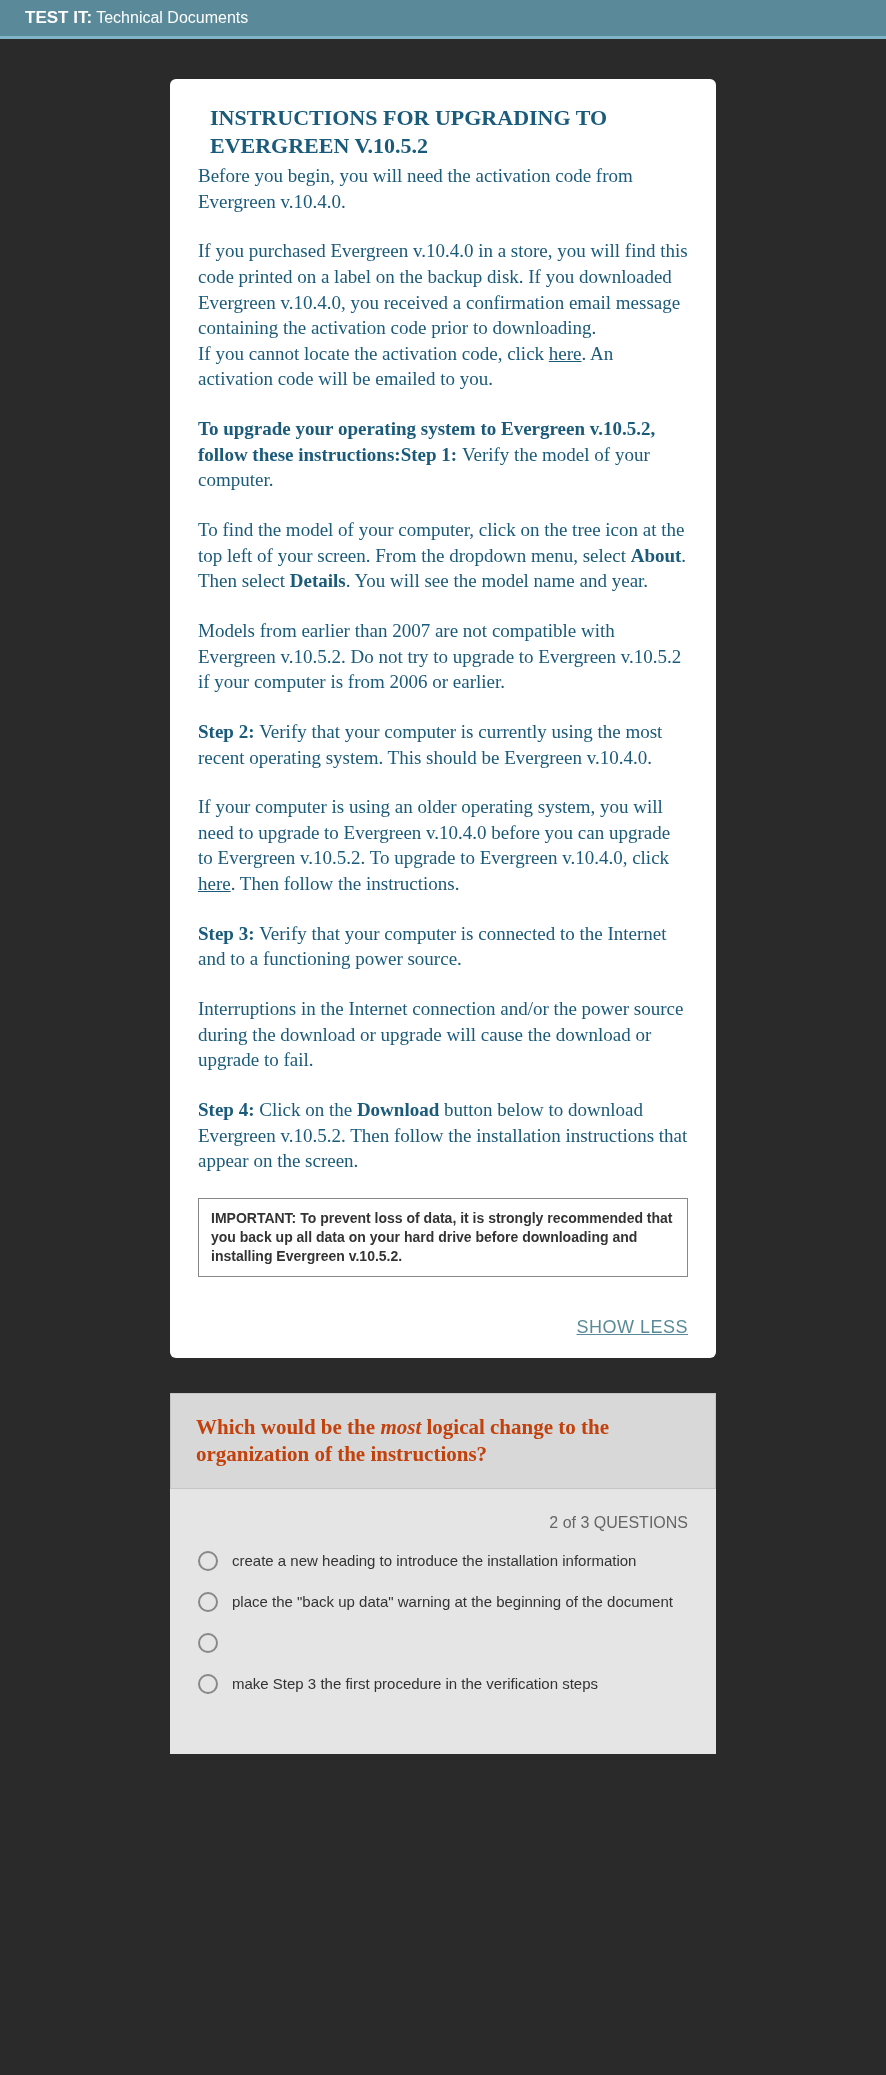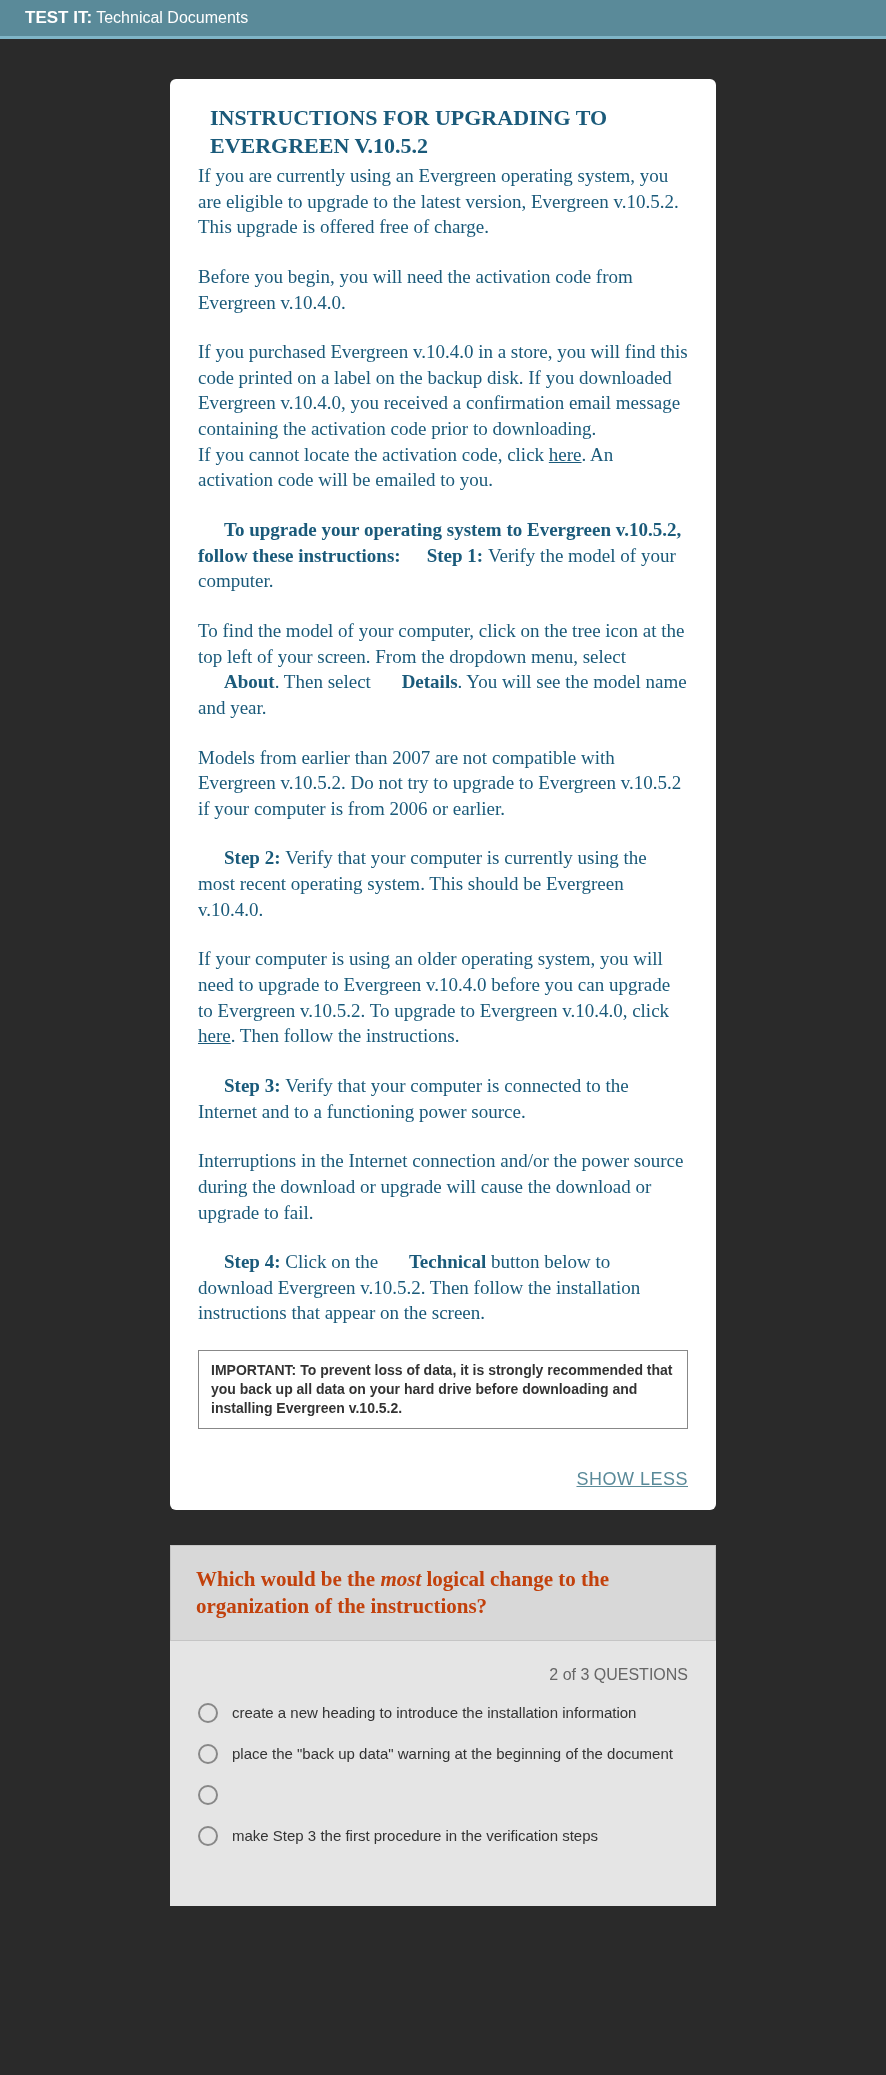--- a/index.html
+++ b/index.html
@@ -56,21 +56,20 @@
     line-height: 1.35;
   }
   .body-text p {
     margin: 0 0 24px 0;
   }
   .body-text p.tight {
     margin-bottom: 0;
   }
   .body-text strong, .body-text b {
     font-weight: bold;
-    margin-left: 26px;
   }
   .body-link {
     color: #1a5a7a;
     text-decoration: underline;
     cursor: pointer;
   }
   .important-box {
     border: 1px solid #888;
     padding: 10px 12px;
     font-family: Arial, sans-serif;
@@ -150,21 +149,20 @@
     </span>
   </div>
 
   <div class="content-col">
     <div class="dark-gap"></div>
 
     <div class="passage-card">
       <h1>INSTRUCTIONS FOR UPGRADING TO EVERGREEN V.10.5.2</h1>
 
       <div class="body-text">
-        <p>If you are currently using an Evergreen operating system, you are eligible to upgrade to the latest version, Evergreen v.10.5.2. This upgrade is offered free of charge.</p>
         <p>Before you begin, you will need the activation code from Evergreen v.10.4.0.</p>
         <p class="tight">If you purchased Evergreen v.10.4.0 in a store, you will find this code printed on a label on the backup disk. If you downloaded Evergreen v.10.4.0, you received a confirmation email message containing the activation code prior to downloading.</p>
         <p>
           <span>If you cannot locate the activation code, click </span><a class="body-link">here</a><span>. An activation code will be emailed to you.</span>
         </p>
         <p>
           <b>To upgrade your operating system to Evergreen v.10.5.2, follow these instructions:</b><b>Step 1: </b><span>Verify the model of your computer.</span>
         </p>
         <p>
           <span>To find the model of your computer, click on the tree icon at the top left of your screen. From the dropdown menu, select </span><b>About</b><span>. Then select </span><b>Details</b><span>. You will see the model name and year.</span>
@@ -174,21 +172,21 @@
           <b>Step 2: </b><span>Verify that your computer is currently using the most recent operating system. This should be Evergreen v.10.4.0.</span>
         </p>
         <p>
           <span>If your computer is using an older operating system, you will need to upgrade to Evergreen v.10.4.0 before you can upgrade to Evergreen v.10.5.2. To upgrade to Evergreen v.10.4.0, click </span><a class="body-link">here</a><span>. Then follow the instructions.</span>
         </p>
         <p>
           <b>Step 3: </b><span>Verify that your computer is connected to the Internet and to a functioning power source.</span>
         </p>
         <p>Interruptions in the Internet connection and/or the power source during the download or upgrade will cause the download or upgrade to fail.</p>
         <p>
-          <b>Step 4: </b><span>Click on the </span><b>Technical</b><span> button below to download Evergreen v.10.5.2. Then follow the installation instructions that appear on the screen.</span>
+          <b>Step 4: </b><span>Click on the </span><b>Download</b><span> button below to download Evergreen v.10.5.2. Then follow the installation instructions that appear on the screen.</span>
         </p>
 
         <div class="important-box">IMPORTANT: To prevent loss of data, it is strongly recommended that you back up all data on your hard drive before downloading and installing Evergreen v.10.5.2.</div>
       </div>
 
       <div class="show-less">
         <a>SHOW LESS</a>
       </div>
     </div>
 

